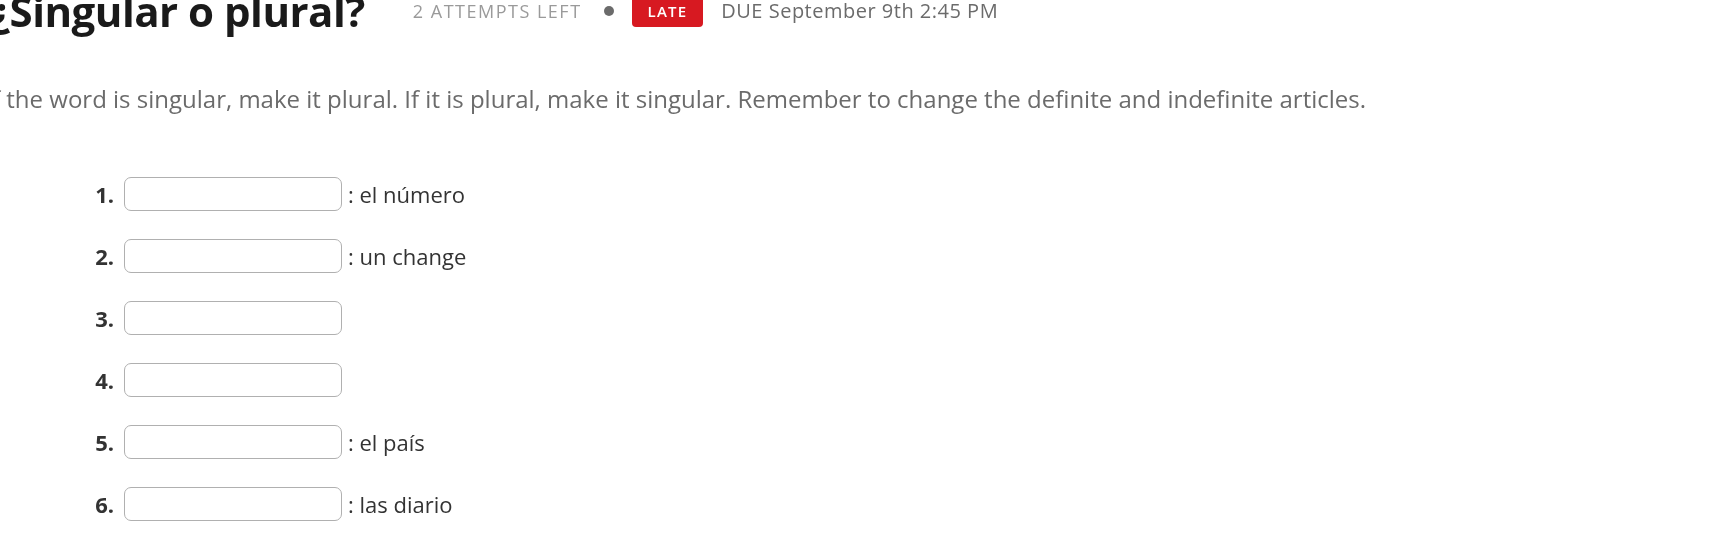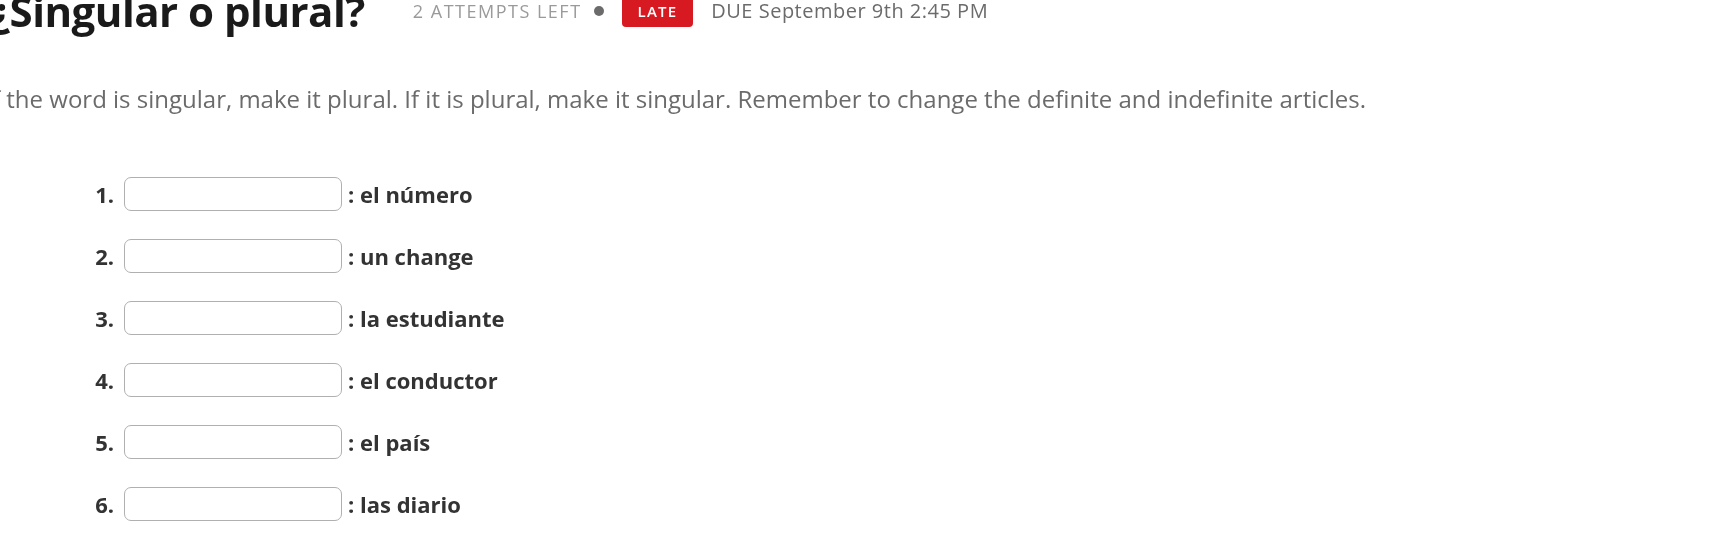--- a/index.html
+++ b/index.html
@@ -30,21 +30,21 @@
       letter-spacing: -0.5px;
       margin-left: -10px;
     }
     .attempts {
       font-size: 18px;
       color: #9a9a9a;
       letter-spacing: 1.5px;
       font-weight: 400;
       display: flex;
       align-items: center;
-      gap: 12px;
+      gap: 22px;
       margin-left: 30px;
     }
     .dot {
       width: 10px;
       height: 10px;
       background: #6b6b6b;
       border-radius: 50%;
       display: inline-block;
     }
     .late-badge {
@@ -94,21 +94,21 @@
       border-radius: 7px;
       padding: 4px 10px;
       font-size: 18px;
       background: #ffffff;
       outline: none;
     }
     .prompt-text {
       font-size: 22px;
       color: #333;
       margin-left: 6px;
-      font-weight: 700;
+      font-weight: 400;
     }
   </style>
 </head>
 <body>
 
 <div class="header-row">
   <span class="page-title">¿Singular o plural?</span>
   <span class="attempts">
     <span>2 ATTEMPTS LEFT</span>
     <span class="dot"></span>
@@ -126,26 +126,24 @@
     <span class="prompt-text">: el número</span>
   </div>
   <div class="question-row">
     <span class="question-number">2.</span>
     <input type="text" class="answer-input" style="">
     <span class="prompt-text">: un change</span>
   </div>
   <div class="question-row">
     <span class="question-number">3.</span>
     <input type="text" class="answer-input" style="">
-    <span class="prompt-text">: la estudiante</span>
   </div>
   <div class="question-row">
     <span class="question-number">4.</span>
     <input type="text" class="answer-input" style="">
-    <span class="prompt-text">: el conductor</span>
   </div>
   <div class="question-row">
     <span class="question-number">5.</span>
     <input type="text" class="answer-input" style="">
     <span class="prompt-text">: el país</span>
   </div>
   <div class="question-row">
     <span class="question-number">6.</span>
     <input type="text" class="answer-input" style="">
     <span class="prompt-text">: las diario</span>

